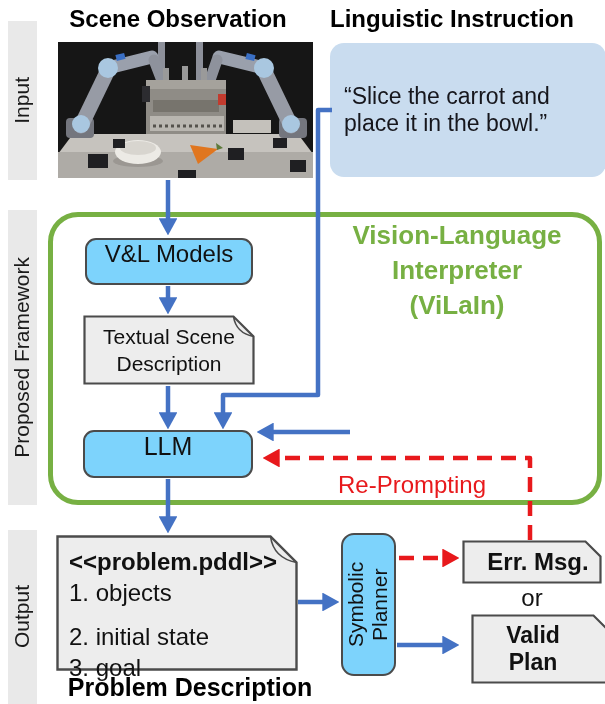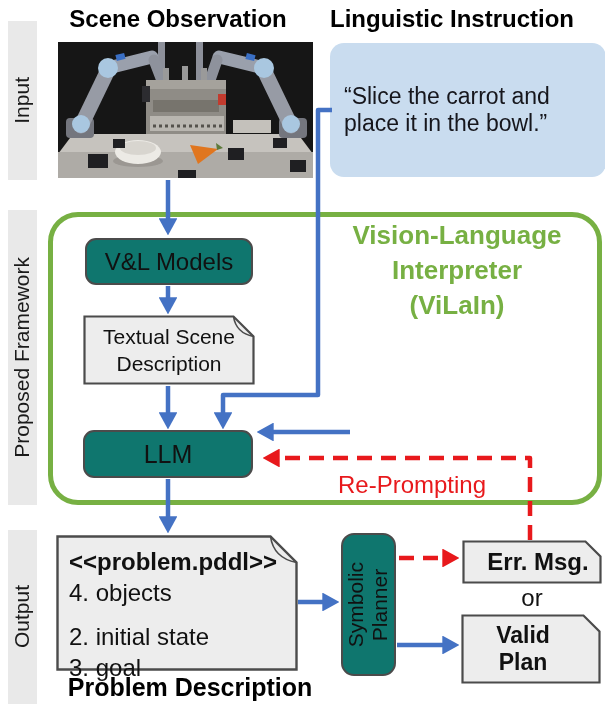--- a/index.html
+++ b/index.html
@@ -25,22 +25,22 @@
   
   .frame{
     border:5px solid #77b043;border-radius:30px;box-sizing:border-box;z-index:1;background:transparent;
   }
   .frame-title{
     color:#77b043;font-weight:bold;font-size:26px;line-height:35px;text-align:center;
     white-space:pre-line;z-index:2;
   }
   
   .pbox{
-    background:#0f766e;border:2.2px solid #4b4b4b;border-radius:11px;box-sizing:border-box;
-    display:flex;align-items:center;justify-content:center;z-index:3;text-align:center;
+    background:#7dd3fc;border:2.2px solid #4b4b4b;border-radius:11px;box-sizing:border-box;
+    display:flex;justify-content:center;z-index:3;text-align:center;
   }
   
   .note{z-index:3;}
   .note svg.bg{position:absolute;left:0;top:0;}
   .note .content{position:relative;z-index:1;}
   .center-col{display:flex;flex-direction:column;align-items:center;justify-content:center;height:100%;}
   .reprompt{color:#e8191c;font-size:24px;text-align:center;z-index:4;}
   .caption{font-weight:bold;font-size:25px;color:#000;text-align:center;z-index:3;}
   .or-label{font-size:24px;text-align:center;z-index:3;color:#111;}
   .preline{white-space:pre-line;}
@@ -163,42 +163,42 @@
 
   <div class="abs reprompt" style="left:322px;top:471px;width:180px;">Re-Prompting</div>
 
   <div class="abs note" style="left:56px;top:535px;width:242px;height:136px;">
     <svg class="bg" width="242" height="136">
       <path d="M1.5,1.5 H214.5 L240.5,27.5 V134.5 H1.5 Z" fill="#ededed" stroke="#4b4b4b" stroke-width="2.4"></path>
       <path d="M214.5,1.5 Q217.5,23 240.5,27.5" fill="none" stroke="#4b4b4b" stroke-width="1.6"></path>
     </svg>
     <div class="content" style="padding:11px 0 0 13px;">
       <div style="font-weight:bold;font-size:24px;line-height:31px;">&lt;&lt;problem.pddl&gt;&gt;</div>
-      <div style="font-size:24px;line-height:31px;">4. objects</div>
+      <div style="font-size:24px;line-height:31px;">1. objects</div>
       <div style="font-size:24px;line-height:31px;margin-top:13px;">2. initial state</div>
       <div style="font-size:24px;line-height:31px;">3. goal</div>
     </div>
   </div>
   <div class="abs caption" style="left:40px;top:673px;width:300px;">Problem Description</div>
 
   <div class="abs pbox" style="left:341px;top:533px;width:55px;height:143px;border-radius:13px;">
     <span class="vtext" style="font-size:21px;color:#111;">Symbolic
 Planner</span>
   </div>
 
   <div class="abs note" style="left:462px;top:540px;width:140px;height:44px;padding-left:6px;">
     <svg class="bg" width="140" height="44">
       <path d="M1.5,1.5 H123.5 L138.5,16.5 V42.5 H1.5 Z" fill="#ededed" stroke="#4b4b4b" stroke-width="2.2"></path>
     </svg>
     <div class="content center-col" style="font-weight:bold;font-size:24px;">Err. Msg.</div>
   </div>
 
   <div class="abs or-label" style="left:462px;top:584px;width:140px;">or</div>
 
-  <div class="abs note" style="left:461px;top:614px;width:124px;height:70px;">
+  <div class="abs note" style="left:471px;top:614px;width:124px;height:70px;">
     <svg class="bg" width="140" height="70">
       <path d="M1.5,1.5 H122.5 L138.5,17.5 V68.5 H1.5 Z" fill="#ededed" stroke="#4b4b4b" stroke-width="2.2"></path>
     </svg>
     <div class="content center-col preline" style="font-weight:bold;font-size:23px;line-height:27px;text-align:center;">Valid
 Plan</div>
   </div>
 
   <svg id="connectors" class="abs" width="605" height="704" viewBox="0 0 605 704">
     <defs>
       <marker id="mb" markerWidth="3.8" markerHeight="4.2" refX="2.6" refY="2.1" orient="auto" markerUnits="strokeWidth">

